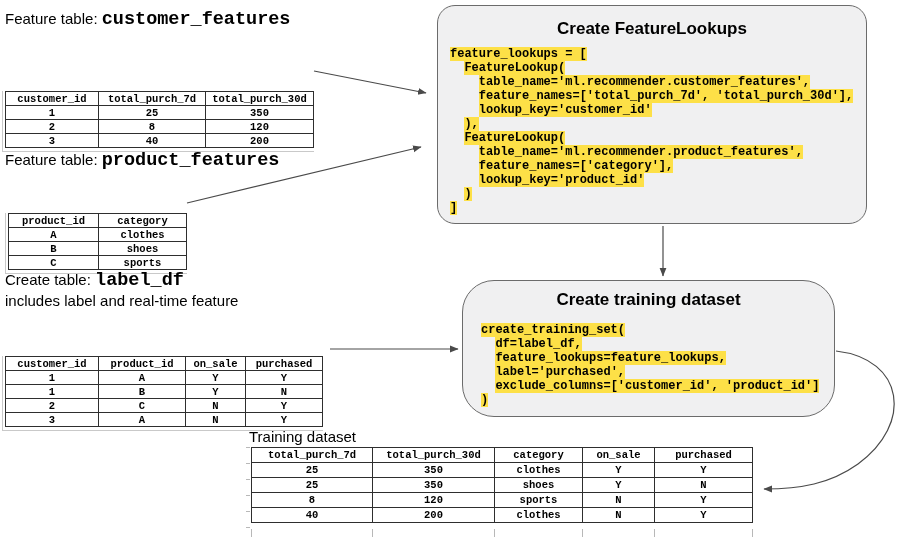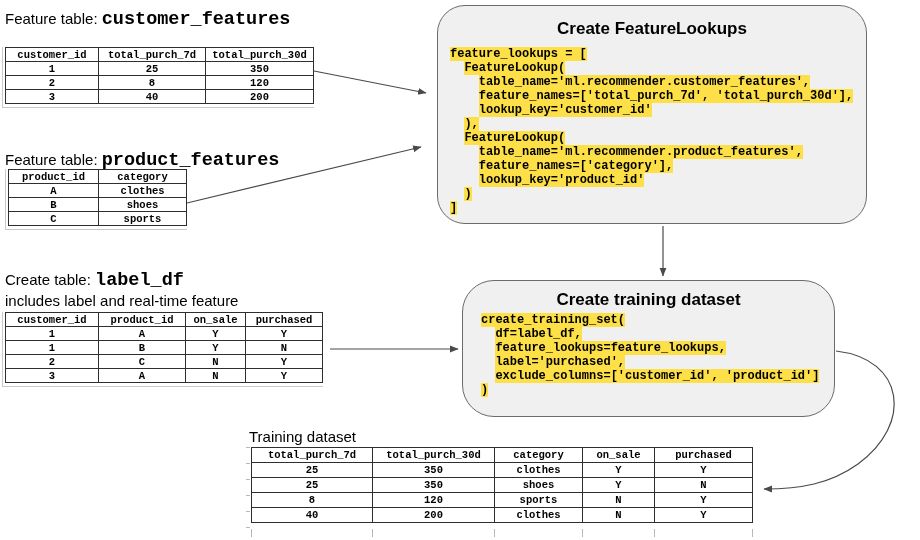--- a/index.html
+++ b/index.html
@@ -21,20 +21,21 @@
     font-size: 18.5px;
     letter-spacing: 0px;
   }
   .subtitle { font-size: 15px; line-height: 18px; white-space: nowrap; }
 
   
   .sheet {
     border-left: 1px solid #c9c9c9;
     border-bottom: 1px solid #c9c9c9;
     padding: 0 0 3px 2px;
+    margin-top: 44px;
   }
   table.grid {
     border-collapse: collapse;
     table-layout: fixed;
     background: #fff;
   }
   table.grid th, table.grid td {
     border: 1px solid #2e2e2e;
     font-family: "Liberation Mono", monospace;
     font-weight: bold;
@@ -56,21 +57,21 @@
   }
   .stub-left {
     width: 4px; height: 82px;
     background: repeating-linear-gradient(to bottom, #b8b8b8 0 1px, transparent 1px 16px);
   }
 
   
   .flowbox {
     background: #f0f0f1;
     border: 1.5px solid #6b6b6b;
-    border-radius: 28px;
+    border-radius: 18px;
   }
   .flowbox-title {
     text-align: center;
     font-weight: bold;
     font-size: 17px;
     line-height: 20px;
   }
   .codeblock {
     position: absolute;
     font-family: "Liberation Mono", monospace;
@@ -275,21 +276,21 @@
       <div class="code-line"><span class="ind">    </span><span class="hl">table_name='ml.recommender.product_features',</span></div>
       <div class="code-line"><span class="ind">    </span><span class="hl">feature_names=['category'],</span></div>
       <div class="code-line"><span class="ind">    </span><span class="hl">lookup_key='product_id'</span></div>
       <div class="code-line"><span class="ind">  </span><span class="hl">)</span></div>
       <div class="code-line"><span class="ind"></span><span class="hl">]</span></div>
     </div>
 </div>
 
 <div class="abs flowbox" style="left:462px; top:280px; width:373px; height:137px; border-radius:32px;">
   <div class="flowbox-title" style="margin-top:9px;">Create training dataset</div>
-  <div class="codeblock" style="left:18px; top:32px;">
+  <div class="codeblock" style="left:18px; top:42px;">
       <div class="code-line"><span class="ind"></span><span class="hl">create_training_set(</span></div>
       <div class="code-line"><span class="ind">  </span><span class="hl">df=label_df,</span></div>
       <div class="code-line"><span class="ind">  </span><span class="hl">feature_lookups=feature_lookups,</span></div>
       <div class="code-line"><span class="ind">  </span><span class="hl">label='purchased',</span></div>
       <div class="code-line"><span class="ind">  </span><span class="hl">exclude_columns=['customer_id', 'product_id']</span></div>
       <div class="code-line"><span class="ind"></span><span class="hl">)</span></div>
     </div>
 </div>
 
 <svg class="arrow-layer" width="920" height="540" viewBox="0 0 920 540">

